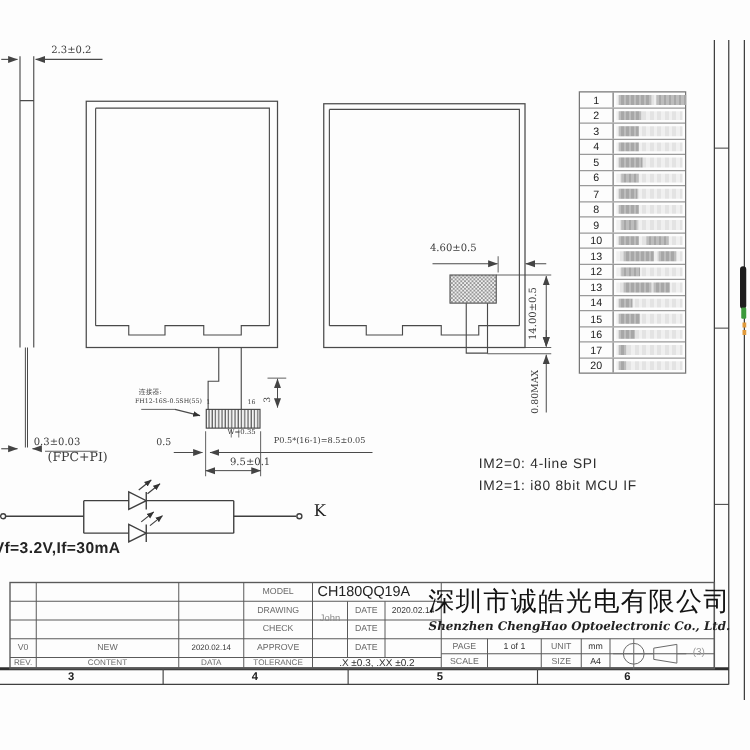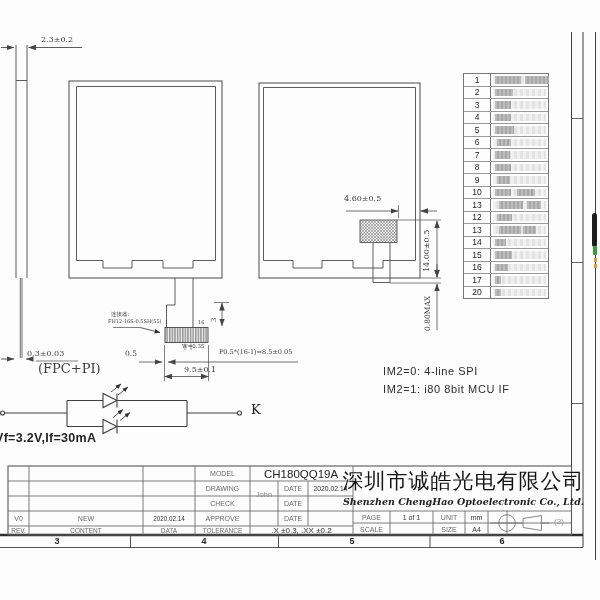--- a/index.html
+++ b/index.html
@@ -142,21 +142,21 @@
     <g stroke="#6a6a6a" stroke-width="0.8" fill="none">
       <circle cx="507" cy="523" r="8.3"></circle>
       <path d="M507,510.5 V535.5 M490.5,523 H523"></path>
       <path d="M523,518.5 L541.5,515.5 V530.5 L523,527.5 Z"></path>
       <path d="M541.5,523 H549"></path>
     </g>
   </svg>
 
   <span class="t" style="left:41px;top:36px;">2.3±0.2</span>
   <span class="t" style="left:27px;top:350px;">0.3±0.03</span>
-  <span class="t" style="left:38px;top:362px;font-size:13px;">(FPC+PI)</span>
+  <span class="t" style="left:38px;top:362px;font-size:10px;">(FPC+PI)</span>
 
   <span class="t" style="left:111px;top:312px;font-size:5.5px;">连接器:</span>
   <span class="t" style="left:108px;top:319px;font-size:5px;">FH12-16S-0.5SH(55)</span>
   <span class="t" style="left:165px;top:320px;font-size:5px;">1</span>
   <span class="t" style="left:198px;top:320px;font-size:5px;">16</span>
   <span class="t" style="left:182px;top:344px;font-size:5.5px;">W=0.35</span>
   <span class="t" style="left:125px;top:350px;font-size:7.5px;">0.5</span>
   <span class="t" style="left:184px;top:366px;">9.5±0.1</span>
   <span class="t" style="left:219px;top:349px;font-size:6.5px;">P0.5*(16-1)=8.5±0.05</span>
   <span class="t rot" style="left:211px;top:322px;font-size:7px;">3</span>
@@ -316,21 +316,21 @@
         <div class="pn">20</div>
         <div class="pname">
           <div class="blur-band">
             <div class="blur-seg" style="left: 2px; width: 6px;"></div>
           </div>
         </div>
       </div>
     </div>
 
   <div class="cell" style="left:195px;top:466px;width:55px;height:15px;">MODEL</div>
-  <div class="cell val" style="left:250px;top:466px;width:103px;height:15px;justify-content:flex-start;padding-left:14px;font-size:11.5px;color:#222;">CH180QQ19A</div>
+  <div class="cell val" style="left:250px;top:466px;width:103px;height:15px;justify-content:flex-start;padding-left:4px;font-size:11.5px;color:#222;">CH180QQ19A</div>
 
   <div class="cell" style="left:195px;top:481px;width:55px;height:15px;">DRAWING</div>
   <div class="cell" style="left:250px;top:481px;width:28px;height:27px;font-size:7.5px;color:#888;">John</div>
   <div class="cell" style="left:278px;top:481px;width:30px;height:15px;">DATE</div>
   <div class="cell val" style="left:308px;top:481px;width:45px;height:15px;font-size:6.8px;">2020.02.14</div>
 
   <div class="cell" style="left:195px;top:496px;width:55px;height:15px;">CHECK</div>
   <div class="cell" style="left:278px;top:496px;width:30px;height:15px;">DATE</div>
 
   <div class="cell val" style="left:143px;top:511px;width:52px;height:15px;font-size:6.3px;">2020.02.14</div>

